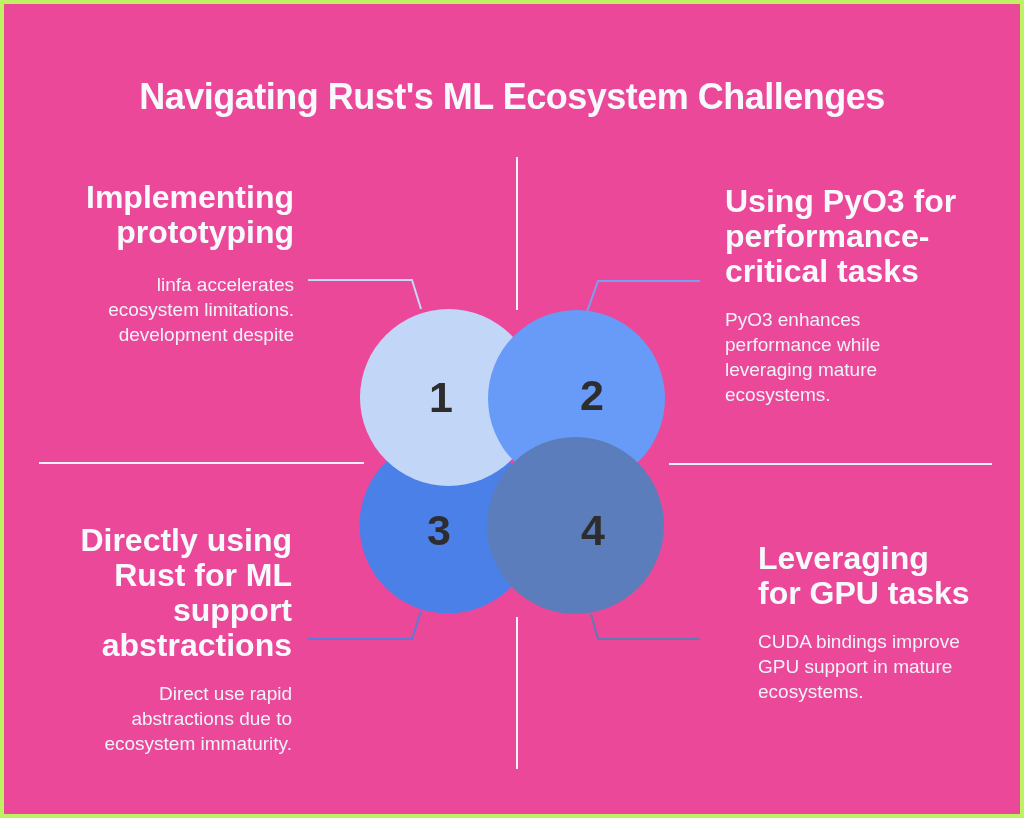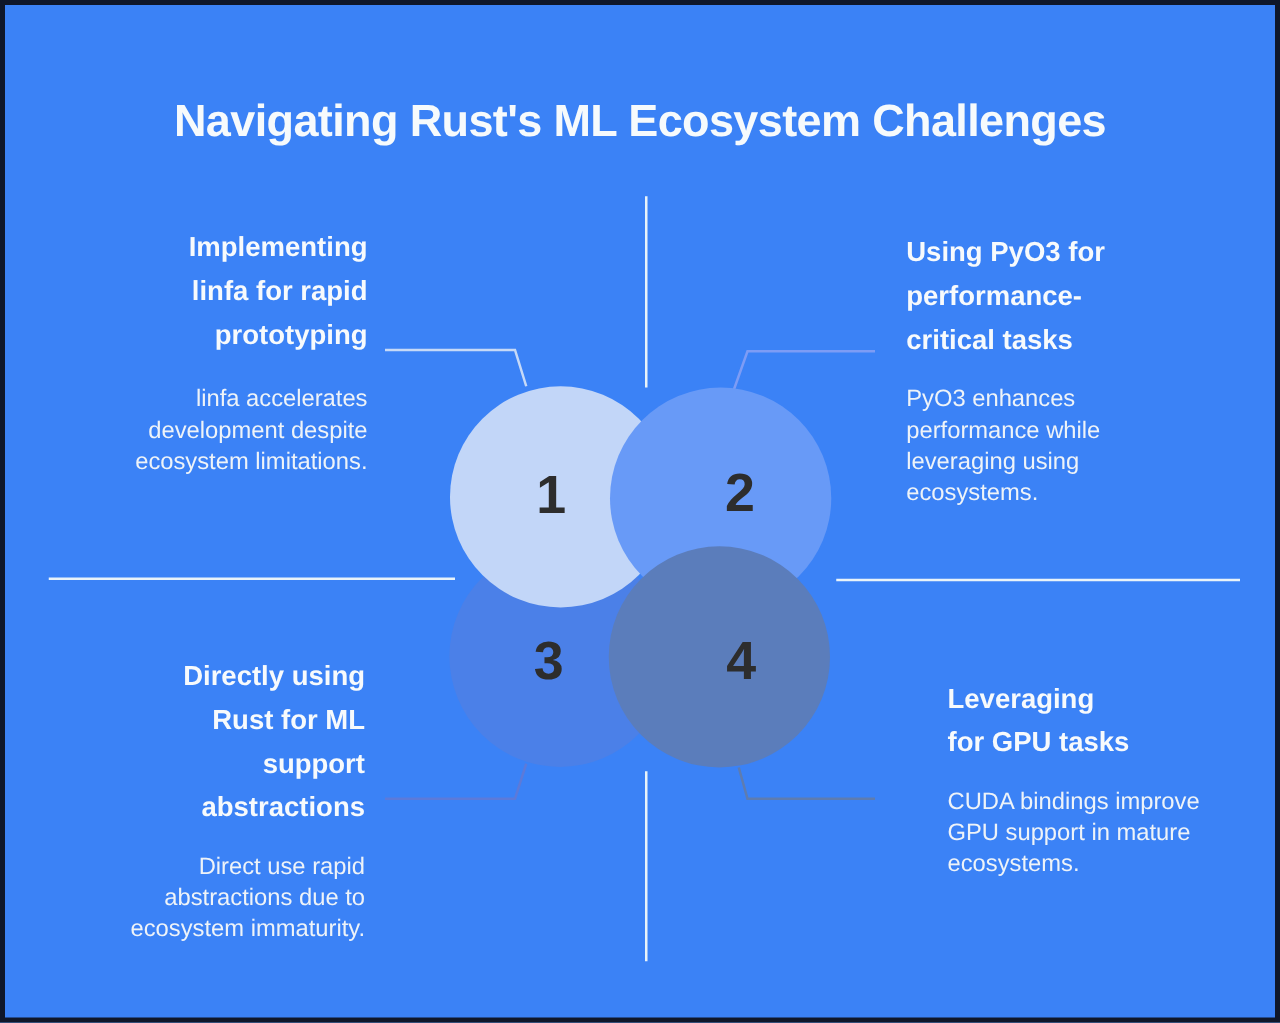--- a/index.html
+++ b/index.html
@@ -1,21 +1,21 @@
 <!DOCTYPE html>
 <html><head>
 <meta charset="utf-8">
 <style>
   html,body { margin:0; padding:0; background:#4a4a4a; }
   .canvas {
     position:relative;
     width:1024px; height:818px;
     box-sizing:border-box;
-    background:#3b82f6;
-    border:4px solid #0f172a;
+    background:#ec4899;
+    border:4px solid #bef264;
     overflow:hidden;
     font-family:"Liberation Sans", sans-serif;
   }
   .title {
     position:absolute;
     top:72px; left:0; right:0;
     text-align:center;
     font-size:36px;
     font-weight:bold;
     letter-spacing:-0.5px;
@@ -42,21 +42,21 @@
     line-height:1;
   }
   .num1 { left:437px; top:393px; }
   .num2 { left:588px; top:391px; }
   .num3 { left:435px; top:526px; }
   .num4 { left:589px; top:526px; }
 
   
   .section { position:absolute; }
   .heading {
-    font-size:22px;
+    font-size:32px;
     font-weight:bold;
     line-height:35px;
     color:#f7fafc;
   }
   .body-copy {
     font-size:19px;
     line-height:25px;
     color:#eef3f8;
   }
   .sec-tl { left:28px;  top:176px; width:262px; text-align:right; }
@@ -94,40 +94,39 @@
   </svg>
 
   <span class="num num1">1</span>
   <span class="num num2">2</span>
   <span class="num num3">3</span>
   <span class="num num4">4</span>
 
   <div class="section sec-tl">
     <div class="heading">
       <div>Implementing</div>
-      <div>linfa for rapid</div>
       <div>prototyping</div>
     </div>
     <div class="body-copy">
       <div>linfa accelerates</div>
+      <div>ecosystem limitations.</div>
       <div>development despite</div>
-      <div>ecosystem limitations.</div>
     </div>
   </div>
 
   <div class="section sec-tr">
     <div class="heading">
       <div>Using PyO3 for</div>
       <div>performance-</div>
       <div>critical tasks</div>
     </div>
     <div class="body-copy">
       <div>PyO3 enhances</div>
       <div>performance while</div>
-      <div>leveraging using</div>
+      <div>leveraging mature</div>
       <div>ecosystems.</div>
     </div>
   </div>
 
   <div class="section sec-bl">
     <div class="heading">
       <div>Directly using</div>
       <div>Rust for ML</div>
       <div>support</div>
       <div>abstractions</div>

